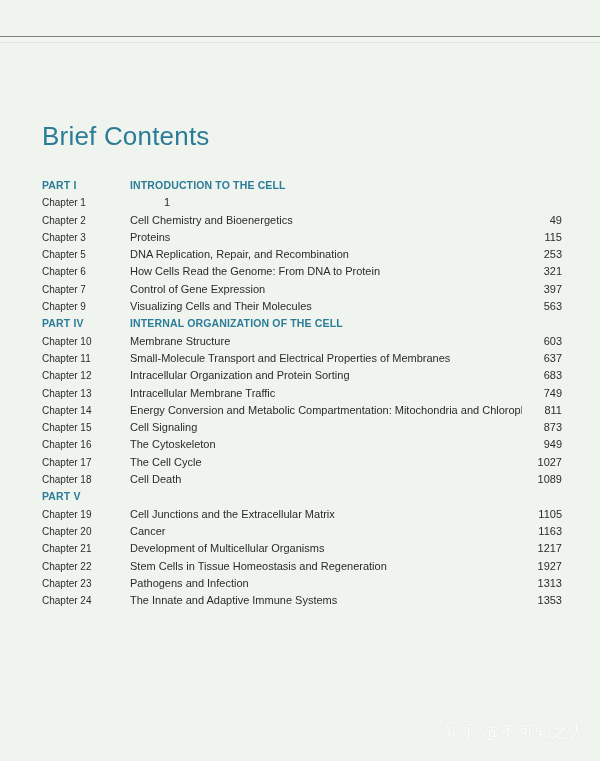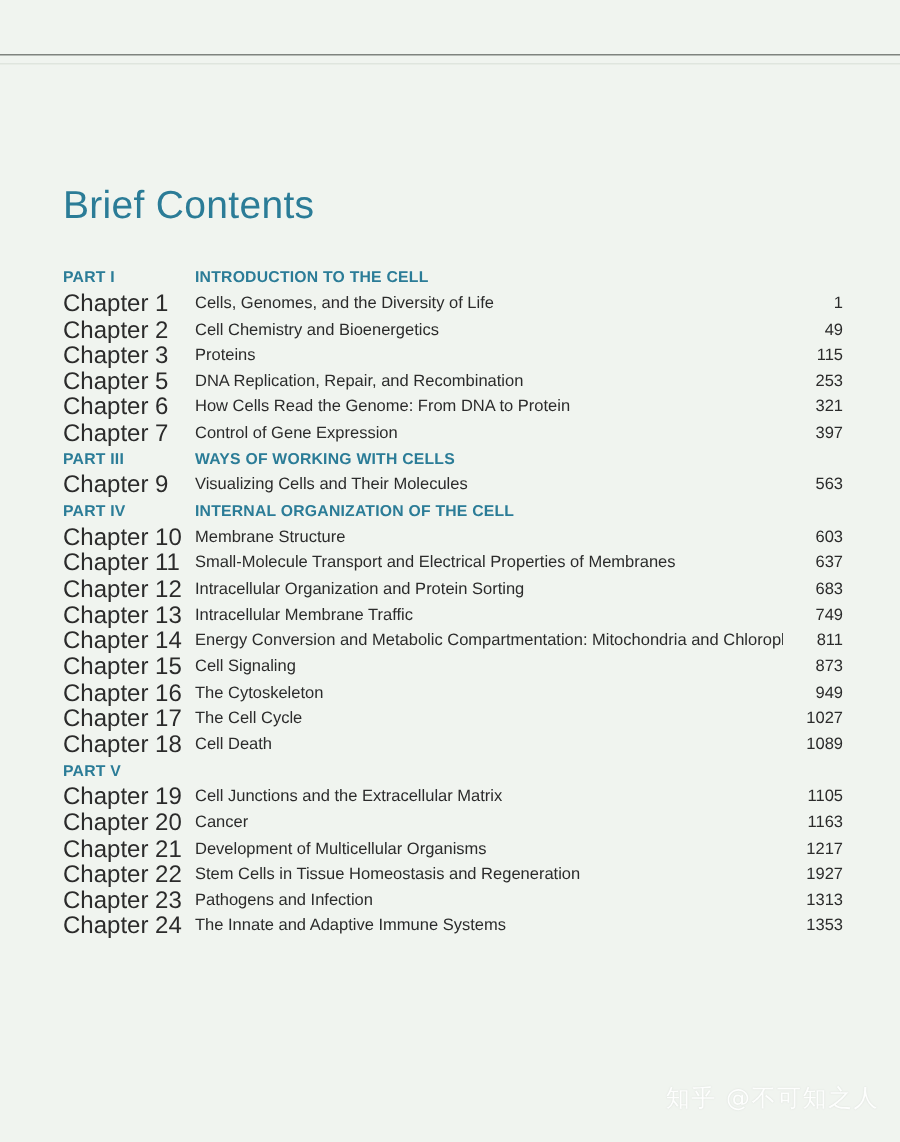--- a/index.html
+++ b/index.html
@@ -56,21 +56,21 @@
   .toc-row {
     display: flex;
     align-items: flex-start;
     height: 17.3px;
     line-height: 17.3px;
     white-space: nowrap;
   }
   .col-label {
     width: 88px;
     flex: 0 0 88px;
-    font-size: 16px;
+    font-size: 10px;
     color: #2b2b2b;
   }
   .col-title {
     flex: 1 1 auto;
     font-size: 11px;
     color: #2b2b2b;
     overflow: hidden;
     text-overflow: clip;
   }
   .col-page {
@@ -111,21 +111,20 @@
   <h1 class="page-title">Brief Contents</h1>
 
   <div class="toc" id="toc-list">
       <div class="toc-row part">
         <span class="col-label">PART I</span>
         <span class="col-title">INTRODUCTION TO THE CELL</span>
         <span class="col-page"></span>
       </div>
       <div class="toc-row chapter">
         <span class="col-label">Chapter 1</span>
-        <span class="col-title">Cells, Genomes, and the Diversity of Life</span>
         <span class="col-page">1</span>
       </div>
       <div class="toc-row chapter">
         <span class="col-label">Chapter 2</span>
         <span class="col-title">Cell Chemistry and Bioenergetics</span>
         <span class="col-page">49</span>
       </div>
       <div class="toc-row chapter">
         <span class="col-label">Chapter 3</span>
         <span class="col-title">Proteins</span>
@@ -138,25 +137,20 @@
       </div>
       <div class="toc-row chapter">
         <span class="col-label">Chapter 6</span>
         <span class="col-title">How Cells Read the Genome: From DNA to Protein</span>
         <span class="col-page">321</span>
       </div>
       <div class="toc-row chapter">
         <span class="col-label">Chapter 7</span>
         <span class="col-title">Control of Gene Expression</span>
         <span class="col-page">397</span>
-      </div>
-      <div class="toc-row part">
-        <span class="col-label">PART III</span>
-        <span class="col-title">WAYS OF WORKING WITH CELLS</span>
-        <span class="col-page"></span>
       </div>
       <div class="toc-row chapter">
         <span class="col-label">Chapter 9</span>
         <span class="col-title">Visualizing Cells and Their Molecules</span>
         <span class="col-page">563</span>
       </div>
       <div class="toc-row part">
         <span class="col-label">PART IV</span>
         <span class="col-title">INTERNAL ORGANIZATION OF THE CELL</span>
         <span class="col-page"></span>

